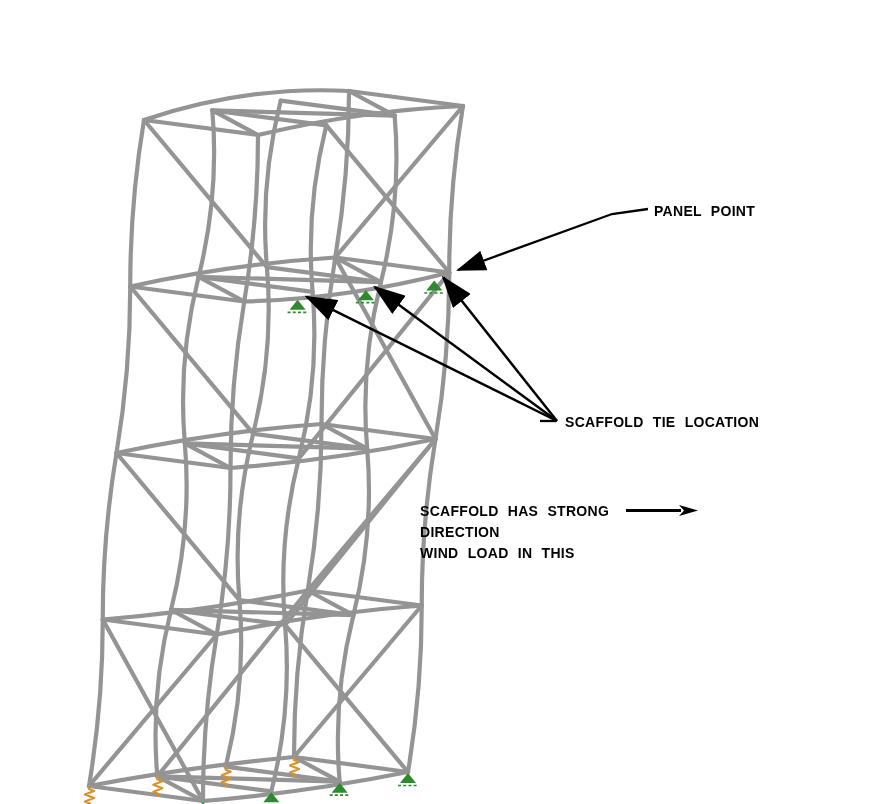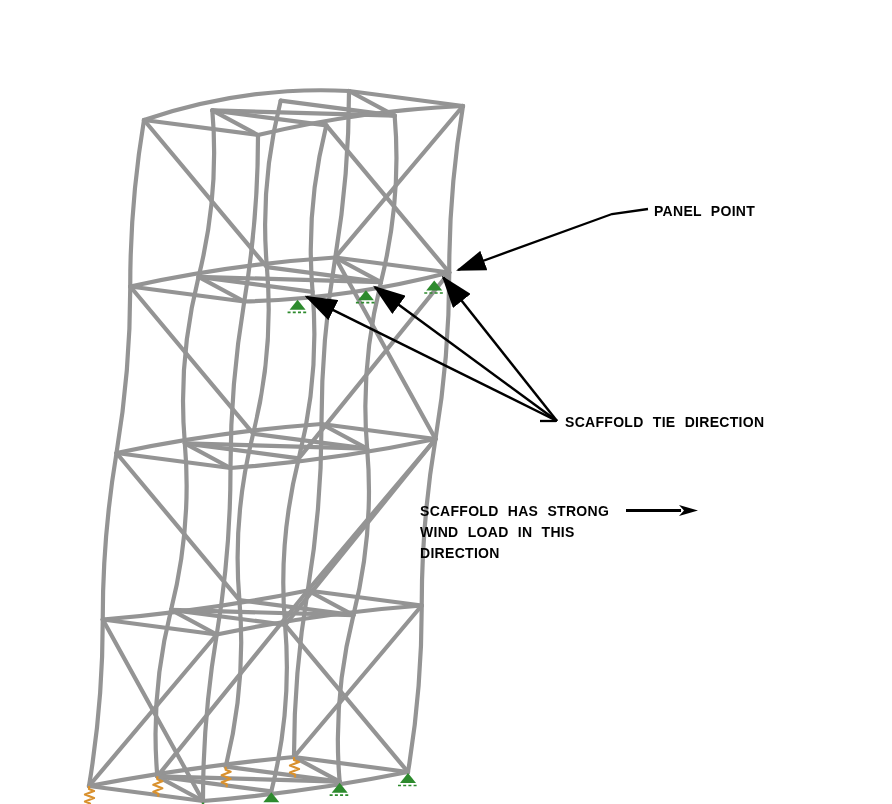--- a/index.html
+++ b/index.html
@@ -138,22 +138,22 @@
       </g>
     <g id="g-wind">
         <line x1="626" y1="510.5" x2="681" y2="510.5" stroke="#000" stroke-width="3"></line>
         <polygon points="679,505 698,510.5 679,516 684,510.5" fill="#000"></polygon>
       </g>
   </svg>
 
   <div class="anno anno-panel">PANEL POINT</div>
 
   <div class="anno anno-tie">
-    <div>SCAFFOLD TIE DIRECTION</div>
+    <div>SCAFFOLD TIE LOCATION</div>
   </div>
 
   <div class="anno anno-wind">
     <div>SCAFFOLD HAS STRONG</div>
+    <div>DIRECTION</div>
     <div>WIND LOAD IN THIS</div>
-    <div>DIRECTION</div>
   </div>
 
 </div>
 
 </body></html>

